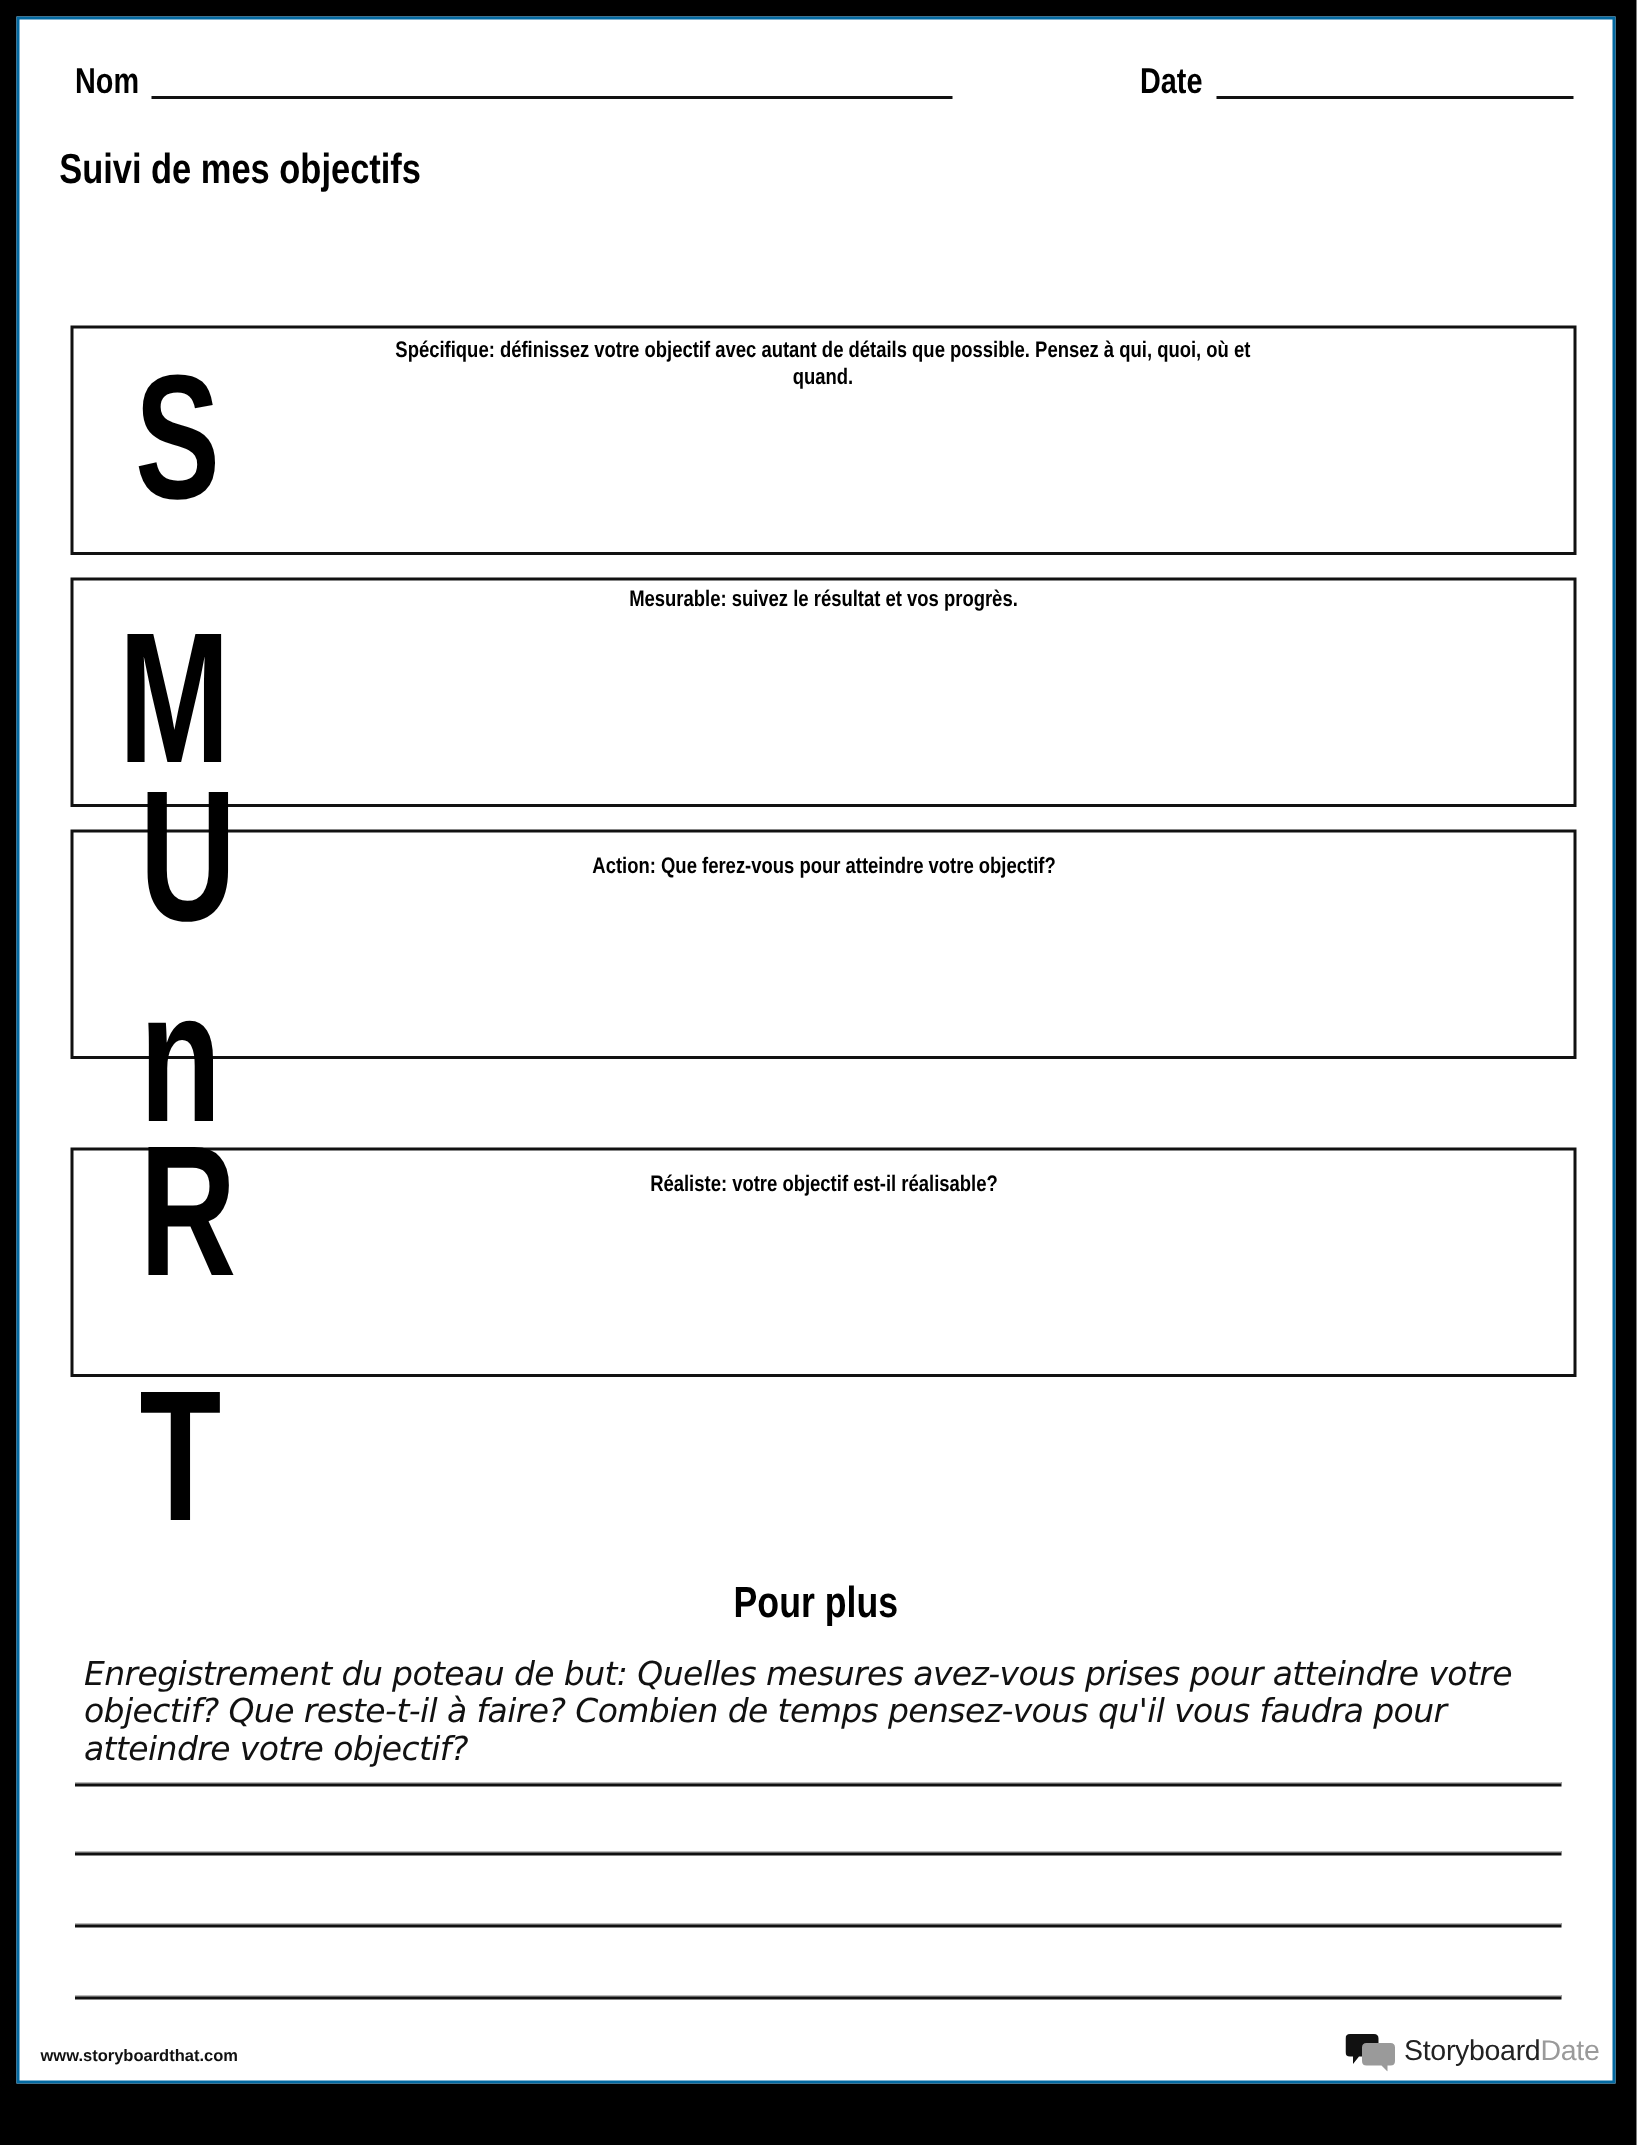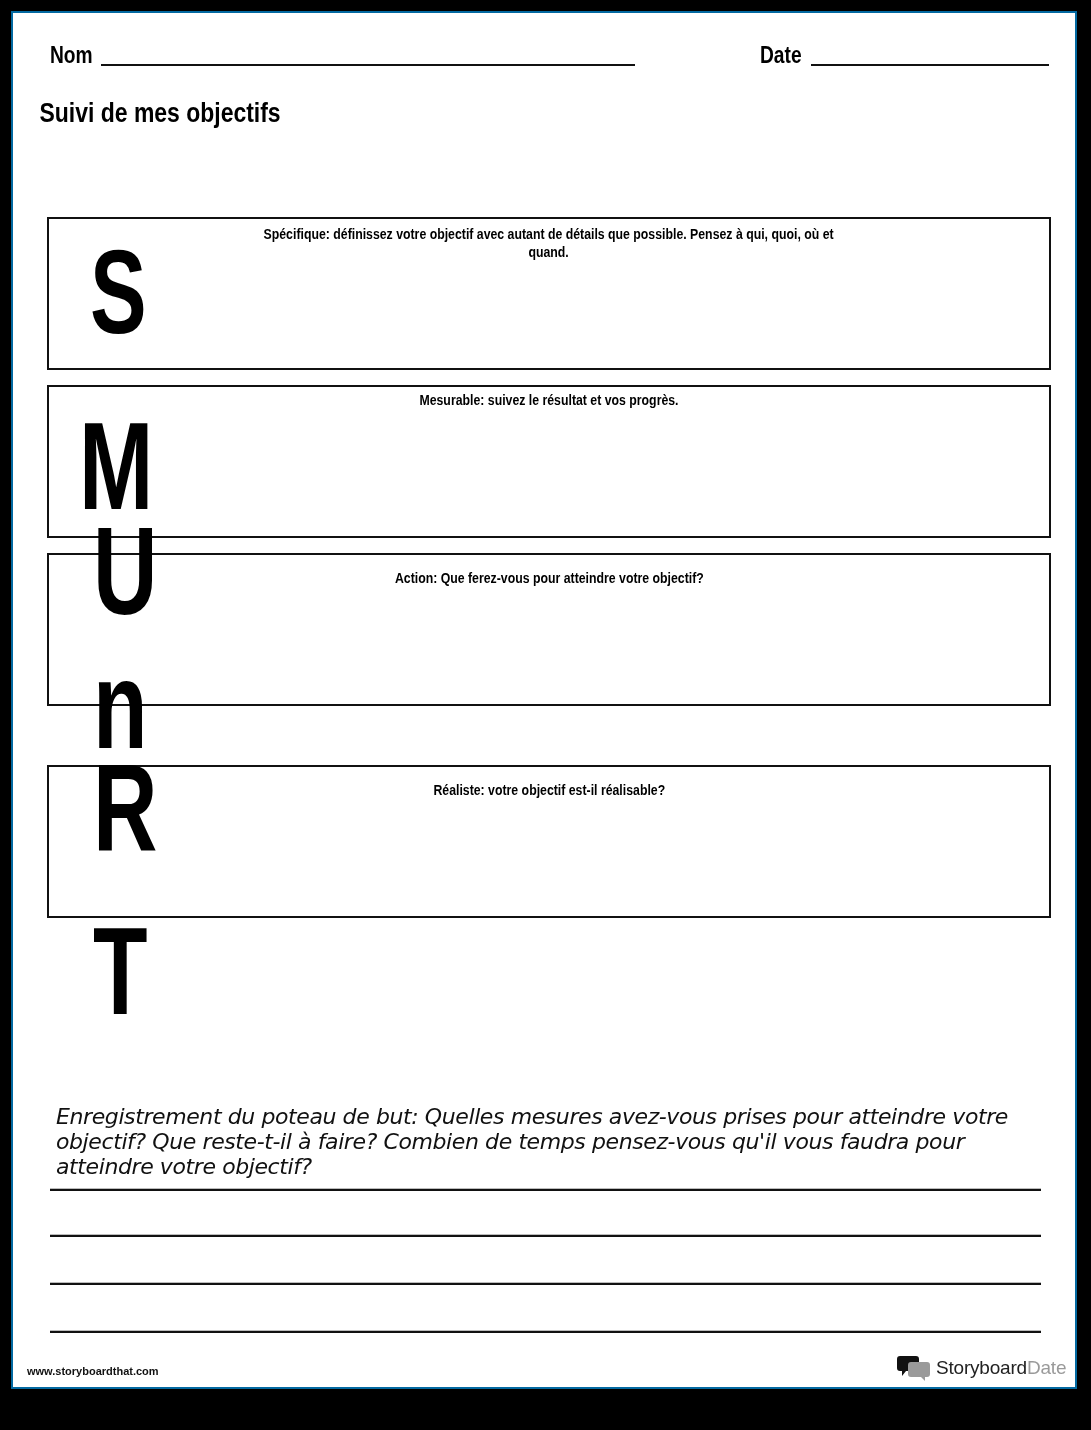--- a/index.html
+++ b/index.html
@@ -112,20 +112,21 @@
     </div>
   </div>
 
   <div class="big-letter" style="left:77px; top:220px;">S</div>
   <div class="big-letter" style="left:66px; top:391px; font-size:124px;">M</div>
   <div class="big-letter" style="left:80px; top:496px; font-size:124px;">U</div>
   <div class="big-letter" style="left:80px; top:630px; font-size:124px;">n</div>
   <div class="big-letter" style="left:80px; top:733px; font-size:124px;">R</div>
   <div class="big-letter" style="left:80px; top:896px; font-size:124px;">T</div>
 
+  <div class="section-heading"><span>Pour plus</span></div>
 
   <div class="checkin hand">Enregistrement du poteau de but: Quelles mesures avez-vous prises pour atteindre votre objectif? Que reste-t-il à faire? Combien de temps pensez-vous qu'il vous faudra pour atteindre votre objectif?</div>
 
   <div class="write-line" style="top:1175px;"></div>
   <div class="write-line" style="top:1221px;"></div>
   <div class="write-line" style="top:1269px;"></div>
   <div class="write-line" style="top:1317px;"></div>
 
   <div class="footer-url">www.storyboardthat.com</div>
   <div class="brand">

